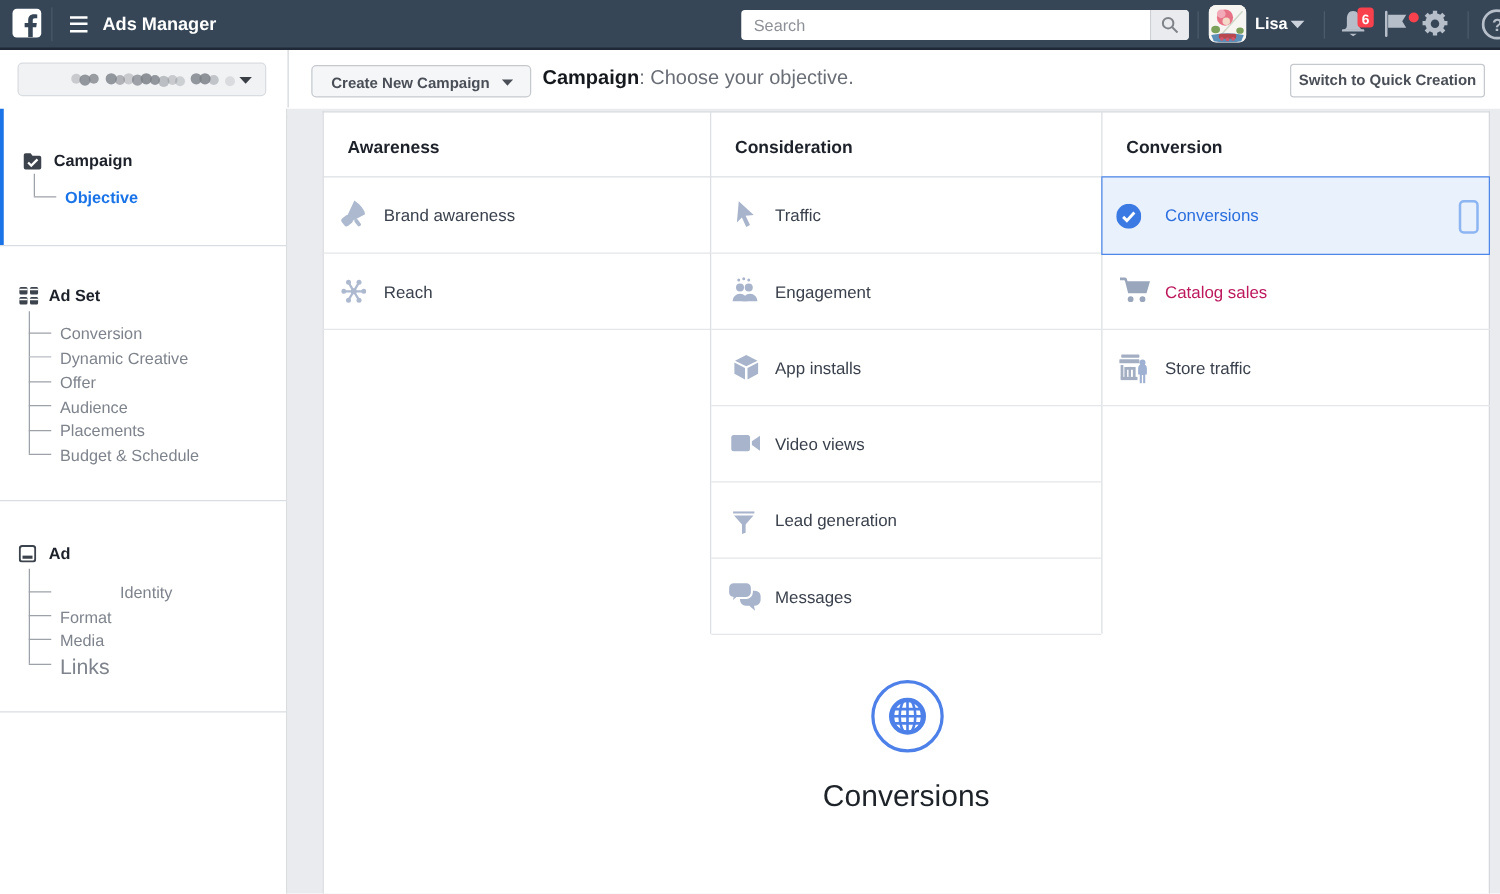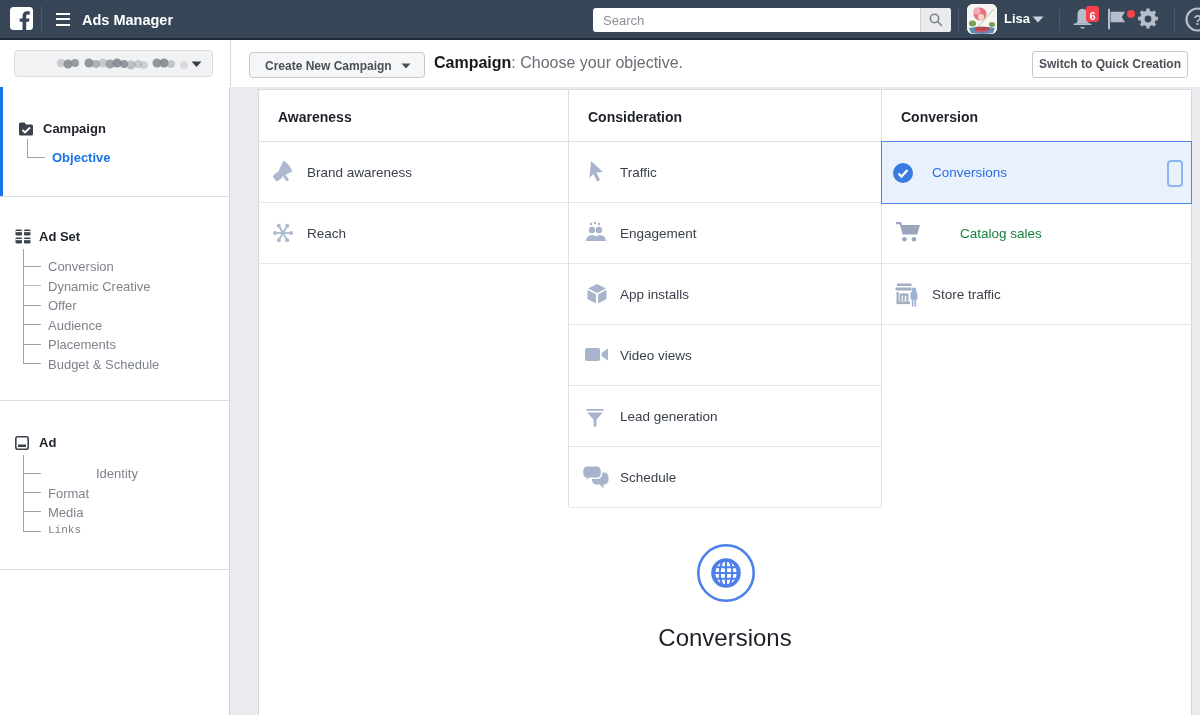--- a/index.html
+++ b/index.html
@@ -177,21 +177,21 @@
   </svg>
   <div class="abs" style="left:39px;top:348px;font-size:13px;font-weight:bold;color:#1d2129;">Ad</div>
   <div class="abs" style="left:23px;top:368px;width:1px;height:76px;background:#9da1a8;"></div>
   <div class="abs" style="left:23px;top:386px;width:18px;height:1px;background:#9da1a8;"></div>
   <div class="abs" style="left:48px;top:379px;font-size:13px;color:#7e838c;margin-left:48px;">Identity</div>
   <div class="abs" style="left:23px;top:405px;width:18px;height:1px;background:#9da1a8;"></div>
   <div class="abs" style="left:48px;top:399px;font-size:13px;color:#7e838c;">Format</div>
   <div class="abs" style="left:23px;top:424px;width:18px;height:1px;background:#9da1a8;"></div>
   <div class="abs" style="left:48px;top:418px;font-size:13px;color:#7e838c;">Media</div>
   <div class="abs" style="left:23px;top:444px;width:18px;height:1px;background:#9da1a8;"></div>
-  <div class="abs" style="left:48px;top:437px;font-size:11px;color:#7e838c;font-family:Liberation Mono, monospace;">Links</div>
+  <div class="abs" style="left:48px;top:437px;font-size:17px;color:#7e838c;">Links</div>
   <div class="abs" style="left:0;top:482px;width:229px;height:1px;background:#dadde1;"></div>
 </div>
 
 <div class="abs" id="content" style="left:230px;top:87px;width:970px;height:628px;background:#e9ebee;">
 
   <div class="abs" style="left:28px;top:2px;width:934px;height:626px;background:#fff;border:1px solid #d5d8dc;border-bottom:none;"></div>
 
   <div class="abs" style="left:338px;top:2px;width:1px;height:418px;background:#dcdfe3;"></div>
   <div class="abs" style="left:651px;top:2px;width:1px;height:418px;background:#dcdfe3;"></div>
 
@@ -215,31 +215,31 @@
   <div class="abs" style="left:652px;top:237px;width:310px;height:1px;background:#e4e6e9;"></div>
 
   <div class="abs" style="left:77px;top:78px;font-size:13.5px;color:#3a414c;">Brand awareness</div>
   <div class="abs" style="left:77px;top:139px;font-size:13.5px;color:#3a414c;">Reach</div>
 
   <div class="abs" style="left:390px;top:78px;font-size:13.5px;color:#3a414c;">Traffic</div>
   <div class="abs" style="left:390px;top:139px;font-size:13.5px;color:#3a414c;">Engagement</div>
   <div class="abs" style="left:390px;top:200px;font-size:13.5px;color:#3a414c;">App installs</div>
   <div class="abs" style="left:390px;top:261px;font-size:13.5px;color:#3a414c;">Video views</div>
   <div class="abs" style="left:390px;top:322px;font-size:13.5px;color:#3a414c;">Lead generation</div>
-  <div class="abs" style="left:390px;top:383px;font-size:13.5px;color:#3a414c;">Schedule</div>
+  <div class="abs" style="left:390px;top:383px;font-size:13.5px;color:#3a414c;">Messages</div>
 
   <div class="abs" style="left:651px;top:54px;width:311px;height:63px;background:#e9f1fc;border:1px solid #4d86e8;"></div>
   <svg class="abs" style="left:663px;top:76px;" width="20" height="20" viewBox="0 0 20 20">
     <circle cx="10" cy="10" r="10" fill="#3b79e3"></circle>
     <path d="M5.5 10.5 l3 3 L14.5 7" stroke="#fff" stroke-width="2.3" fill="none"></path>
   </svg>
   <div class="abs" style="left:702px;top:78px;font-size:13.5px;color:#2a6ede;">Conversions</div>
   <div class="abs" style="left:937px;top:73px;width:16px;height:27px;border:2.5px solid #8cb5f2;border-radius:4px;"></div>
 
-  <div class="abs" style="left:702px;top:139px;font-size:13.5px;color:#15803d;margin-left:28px;">Catalog sales</div>
+  <div class="abs" style="left:702px;top:139px;font-size:13.5px;color:#be185d;">Catalog sales</div>
   <div class="abs" style="left:702px;top:200px;font-size:13.5px;color:#3a414c;">Store traffic</div>
 
   <svg class="abs" style="left:41px;top:73px;" width="24" height="24" viewBox="0 0 24 24">
     <g fill="#adb9cf" transform="rotate(-38 12 12)">
       <rect x="1" y="8.5" width="8" height="7.5" rx="2.2"></rect>
       <path d="M8.5 8.8 L19.5 3.2 Q22.3 12 19.5 17.2 L8.5 15.2 Z"></path>
       <rect x="9.2" y="15.5" width="3" height="6.5" rx="1.3"></rect>
     </g>
   </svg>
   <svg class="abs" style="left:43px;top:136px;" width="20" height="20" viewBox="0 0 20 20">

